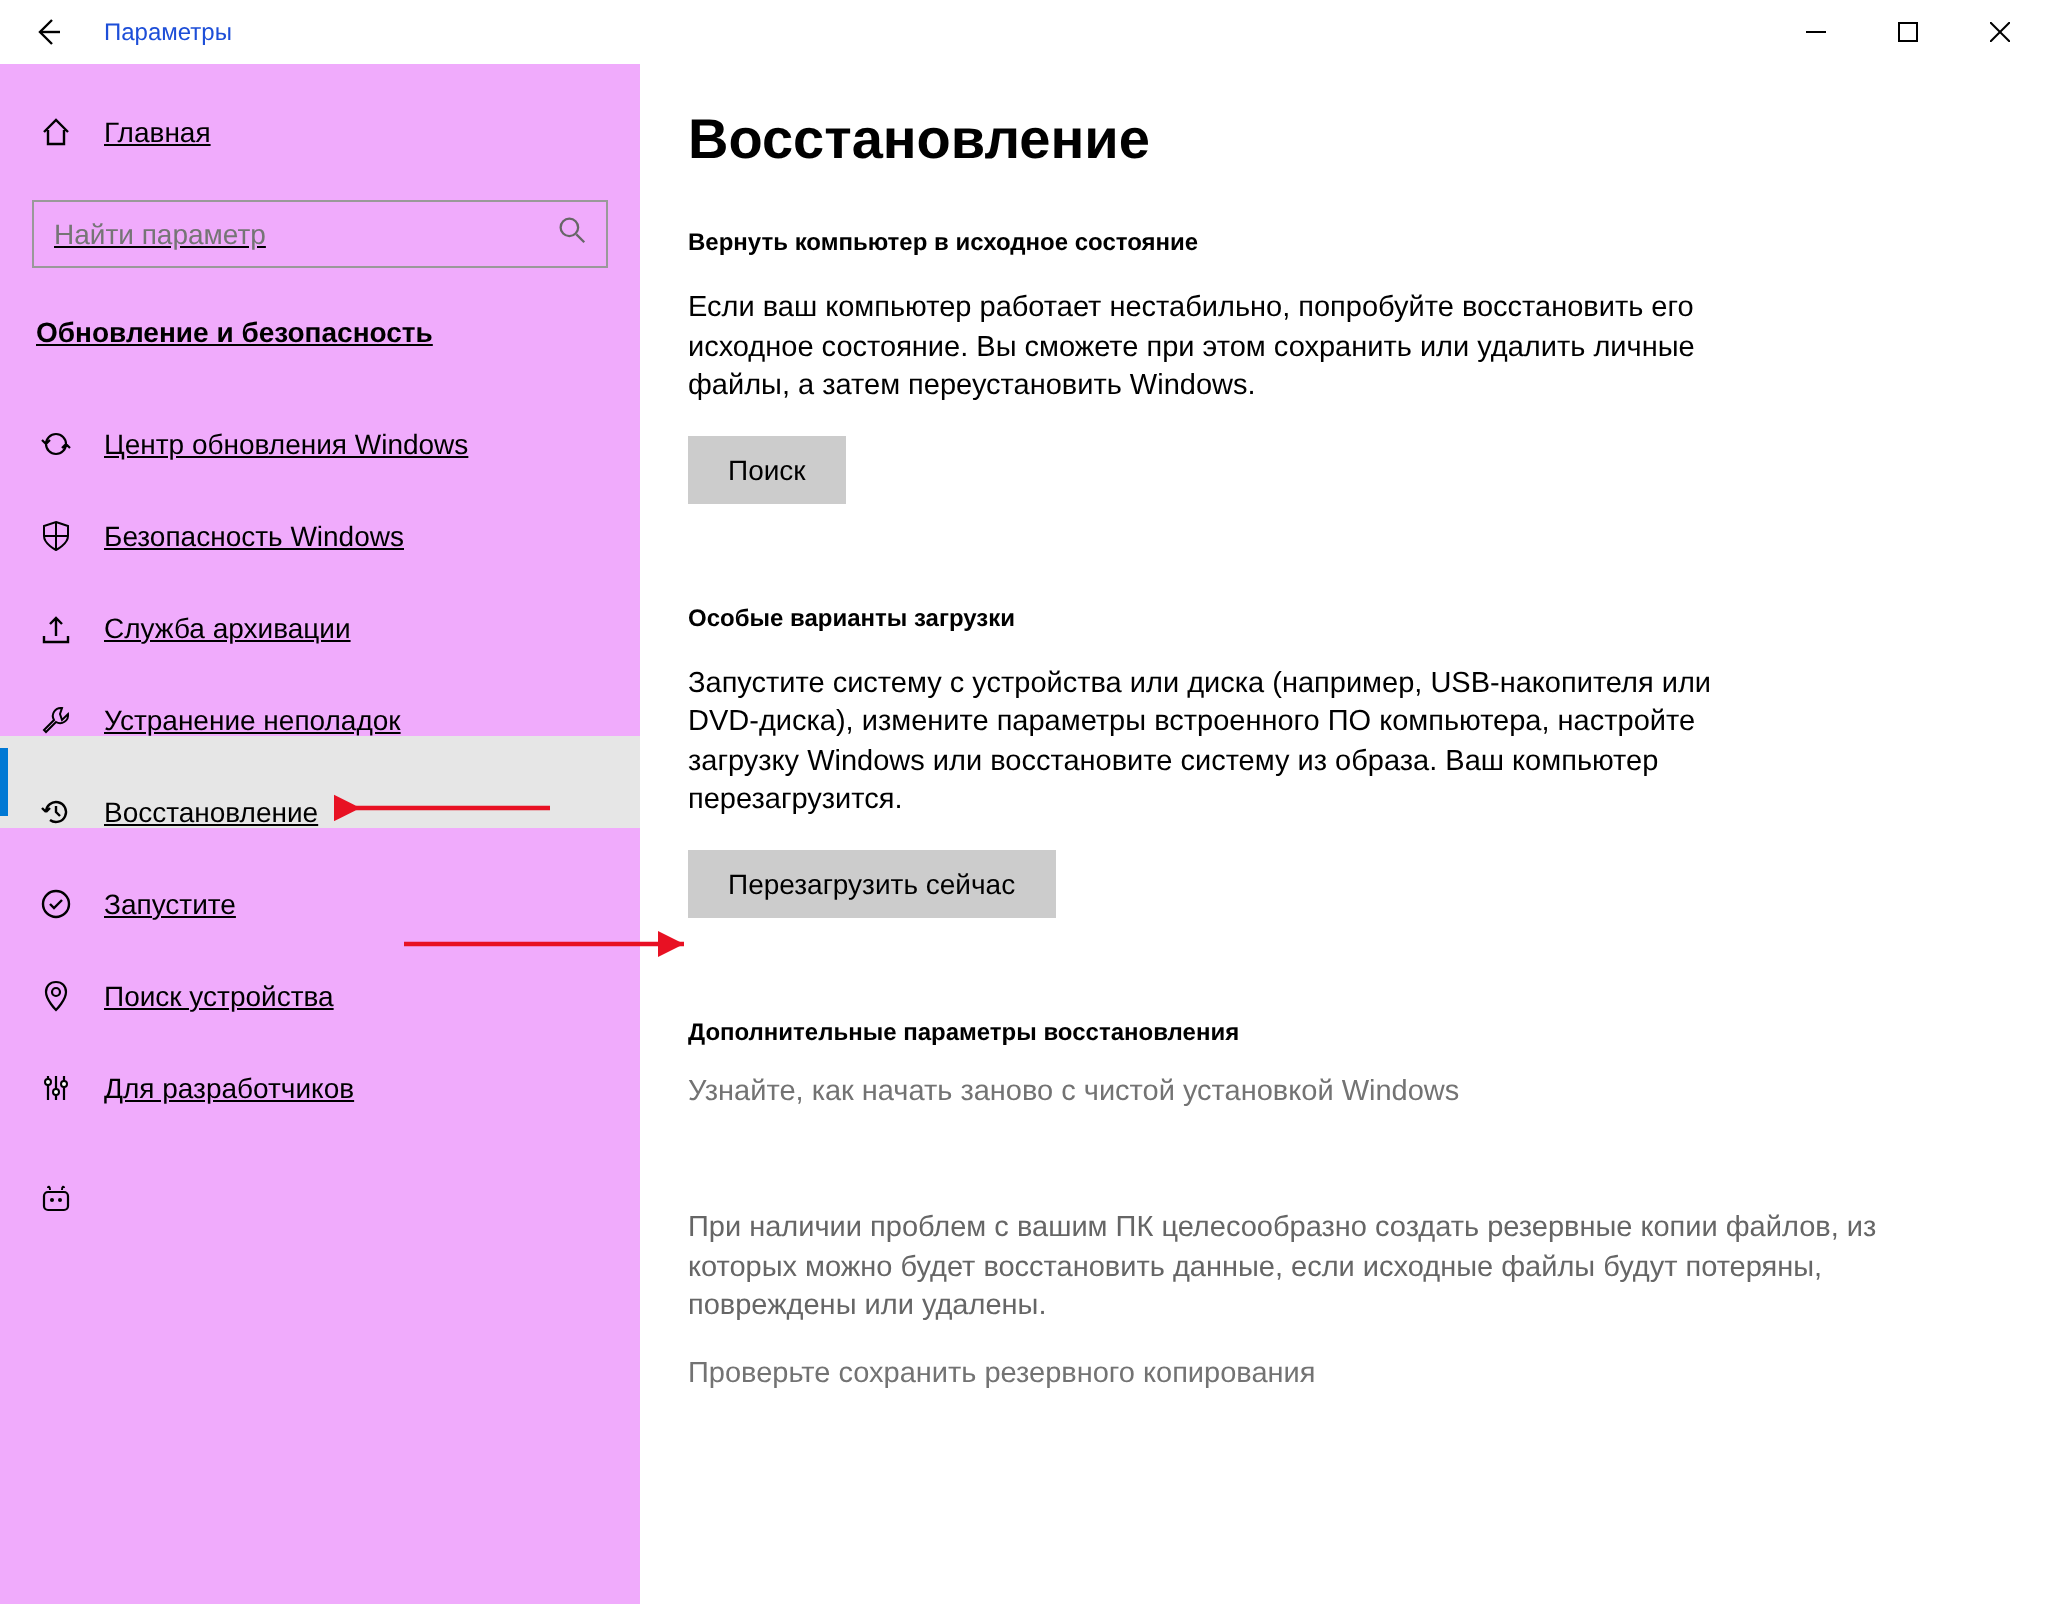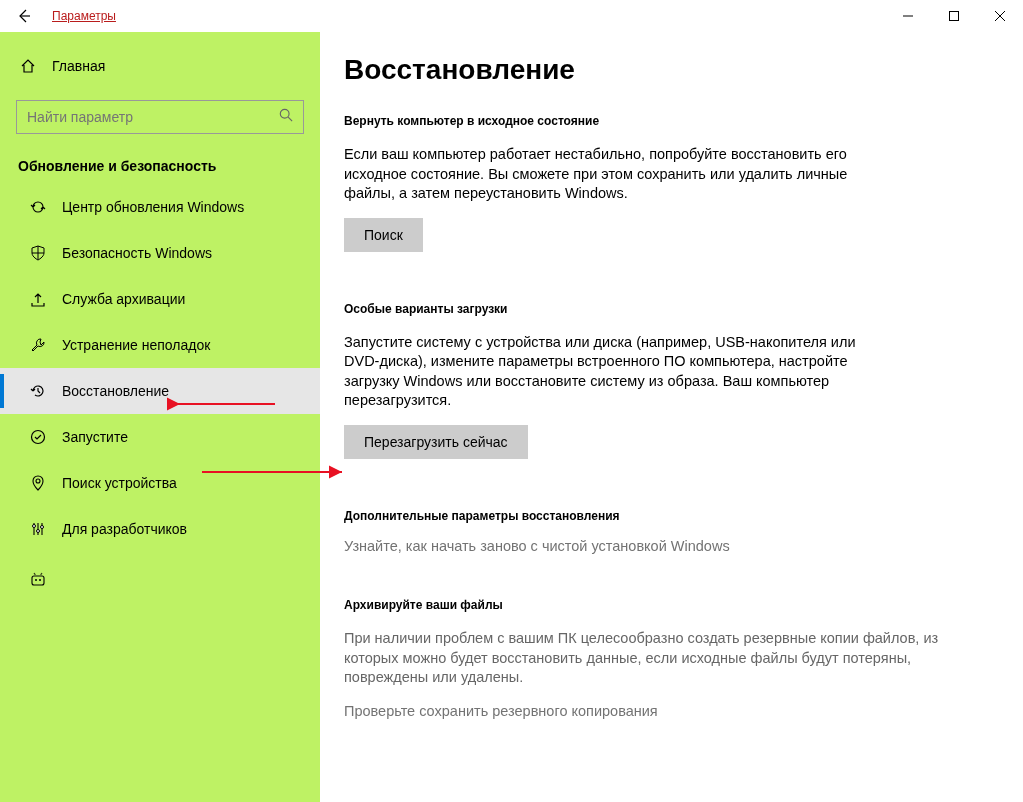--- a/index.html
+++ b/index.html
@@ -1,38 +1,38 @@
 <!DOCTYPE html>
 <html><head>
 <meta charset="utf-8">
 <style>
 * { margin: 0; padding: 0; box-sizing: border-box; font-family: "Segoe UI", Tahoma, sans-serif; }
 body { background: #fff; width: 1023px; height: 802px; overflow: hidden; position: relative; }
 
 .titlebar { height: 32px; display: flex; align-items: center; padding-left: 8px; }
 .titlebar .back { width: 32px; height: 32px; display: flex; align-items: center; justify-content: center; cursor: pointer; }
-.titlebar .title { font-size: 12px; margin-left: 12px; color: #b91c1c; text-decoration: underline; }
+.titlebar .title { font-size: 12px; margin-left: 12px; color: #1d4ed8; }
 .titlebar .spacer { flex: 1; }
 .winbtn { width: 46px; height: 32px; display: flex; align-items: center; justify-content: center; cursor: pointer; }
 .winbtn svg { stroke: #000; }
 
 .body-wrap { display: flex; height: calc(100% - 32px); }
 
-.sidebar { width: 320px; padding: 12px 0 0 0; background: #bef264; }
+.sidebar { width: 320px; padding: 12px 0 0 0; background: #f0abfc; text-decoration: underline; }
 .home-row { height: 44px; display: flex; align-items: center; padding-left: 18px; cursor: pointer; }
 .home-row .icon { width: 20px; display: flex; justify-content: center; }
 .home-row .label { margin-left: 14px; font-size: 14px; }
 
 .searchbox { margin: 12px 16px 0 16px; height: 34px; border: 1px solid #999; display: flex; align-items: center; padding: 0 10px; justify-content: flex-end; }
 .searchbox input { border: none; outline: none; flex: 1; font-size: 14px; color: #666; background: transparent; }
 .searchbox .sicon { color: #666; }
 
 .section-title { font-size: 14px; font-weight: 600; margin: 24px 0 10px 18px; }
 
-.nav-item { height: 46px; display: flex; align-items: center; padding-left: 28px; cursor: pointer; position: relative; }
+.nav-item { height: 46px; display: flex; align-items: flex-end; padding-left: 18px; cursor: pointer; position: relative; }
 .nav-item .icon { width: 20px; display: flex; justify-content: center; align-items: center; }
 .nav-item .label { margin-left: 14px; font-size: 14px; }
 .nav-item.active { background: #e6e6e6; }
 .nav-item.active::before { content: ""; position: absolute; left: 0; top: 6px; bottom: 6px; width: 4px; background: #0078d4; }
 
 .content { flex: 1; padding: 22px 40px 20px 24px; overflow-y: auto; }
 .content h1 { font-size: 28px; font-weight: 600; margin-bottom: 28px; }
 .content h2 { font-size: 12px; font-weight: 600; margin-bottom: 14px; }
 .content p { font-size: 14.5px; line-height: 1.35; color: #000; margin-bottom: 14px; max-width: 520px; margin-top: 17px; }
 .content .btn { display: inline-block; background: #ccc; border: none; padding: 9px 20px; font-size: 14px; cursor: pointer; margin-bottom: 40px; }
@@ -197,21 +197,20 @@
       <p>Запустите систему с устройства или диска (например, USB-накопителя или DVD-диска), измените параметры встроенного ПО компьютера, настройте загрузку Windows или восстановите систему из образа. Ваш компьютер перезагрузится.</p>
       <button class="btn">Перезагрузить сейчас</button>
     </div>
 
     <div class="section">
       <h2>Дополнительные параметры восстановления</h2>
       <a href="#" class="link">Узнайте, как начать заново с чистой установкой Windows</a>
     </div>
 
     <div class="section">
-      <h2>Архивируйте ваши файлы</h2>
       <p style="max-width:620px;color:#666;">При наличии проблем с вашим ПК целесообразно создать резервные копии файлов, из которых можно будет восстановить данные, если исходные файлы будут потеряны, повреждены или удалены.</p>
       <a href="#" class="link">Проверьте сохранить резервного копирования</a>
     </div>
   </div>
 
 </div>
 
 <svg class="arrow arrow-svg" style="left:170px; top:394px;" width="110" height="20">
   <defs>
       <marker id="ah1" markerWidth="8" markerHeight="8" refX="1" refY="3" orient="auto">

